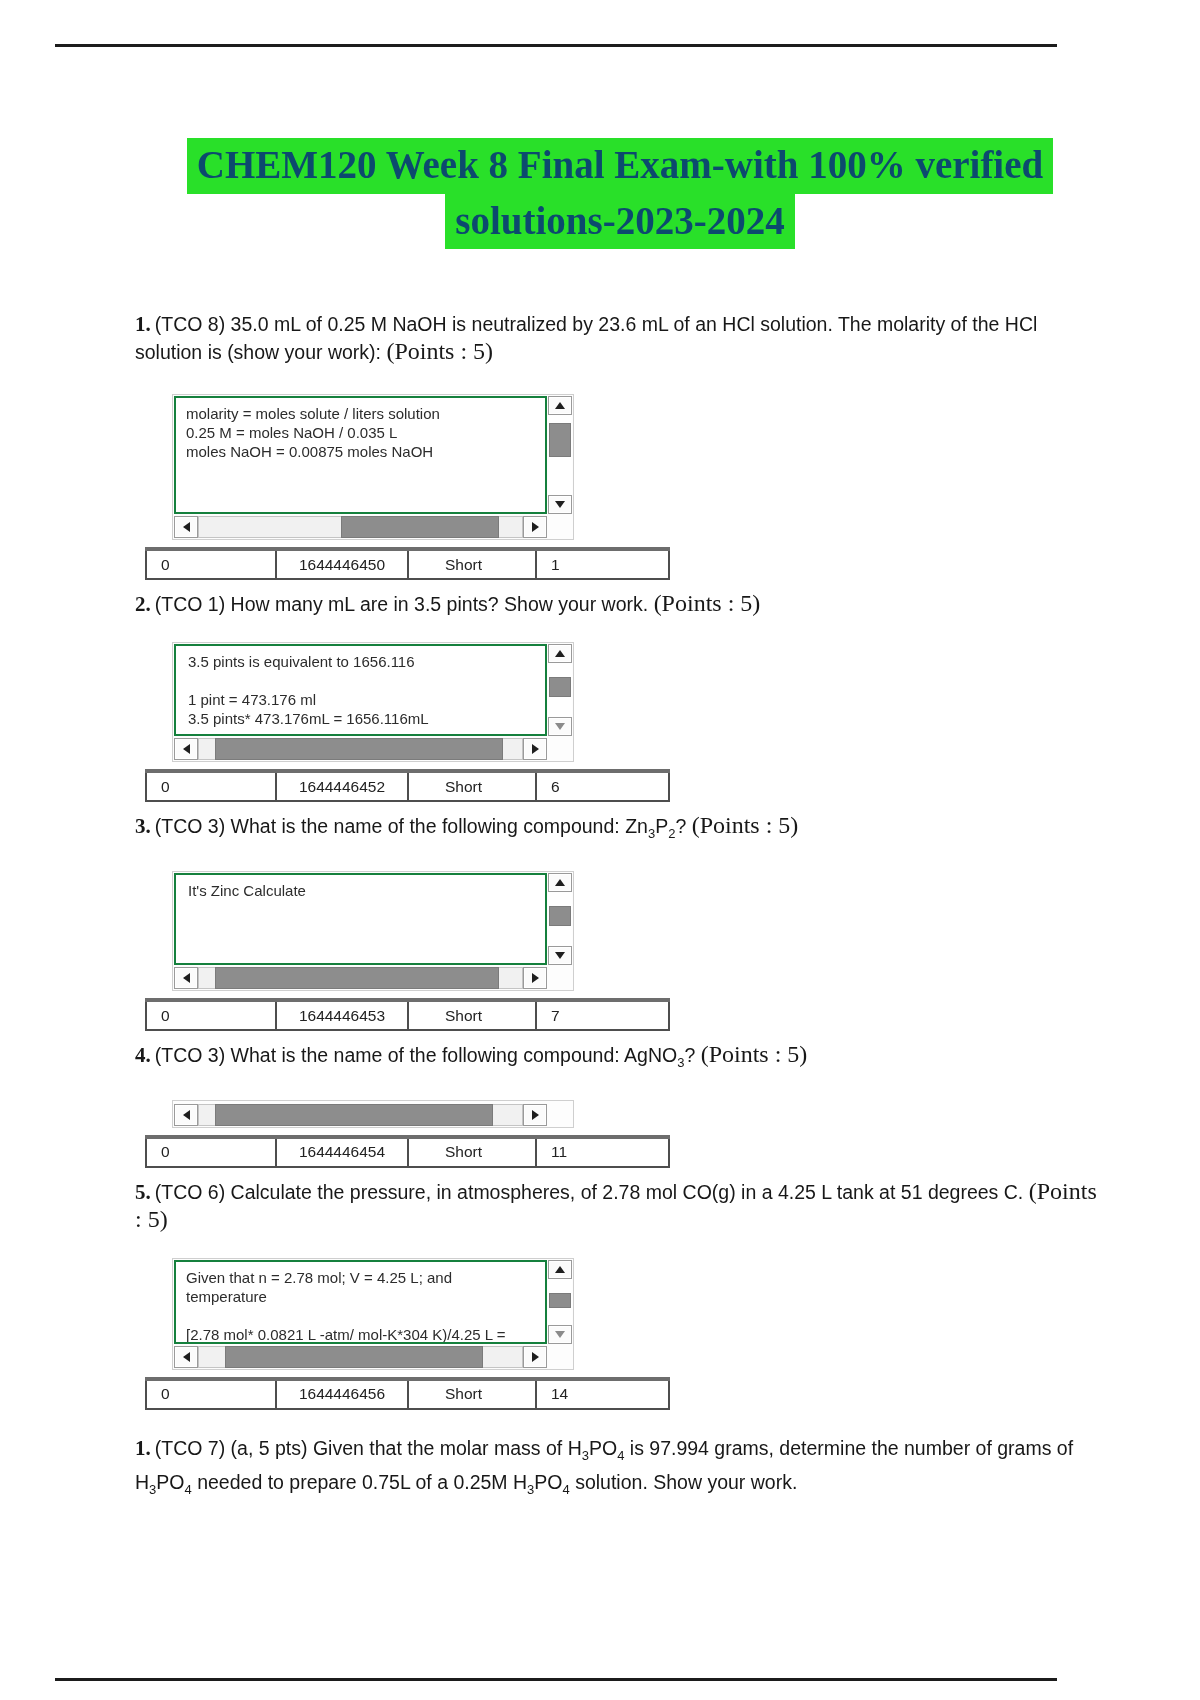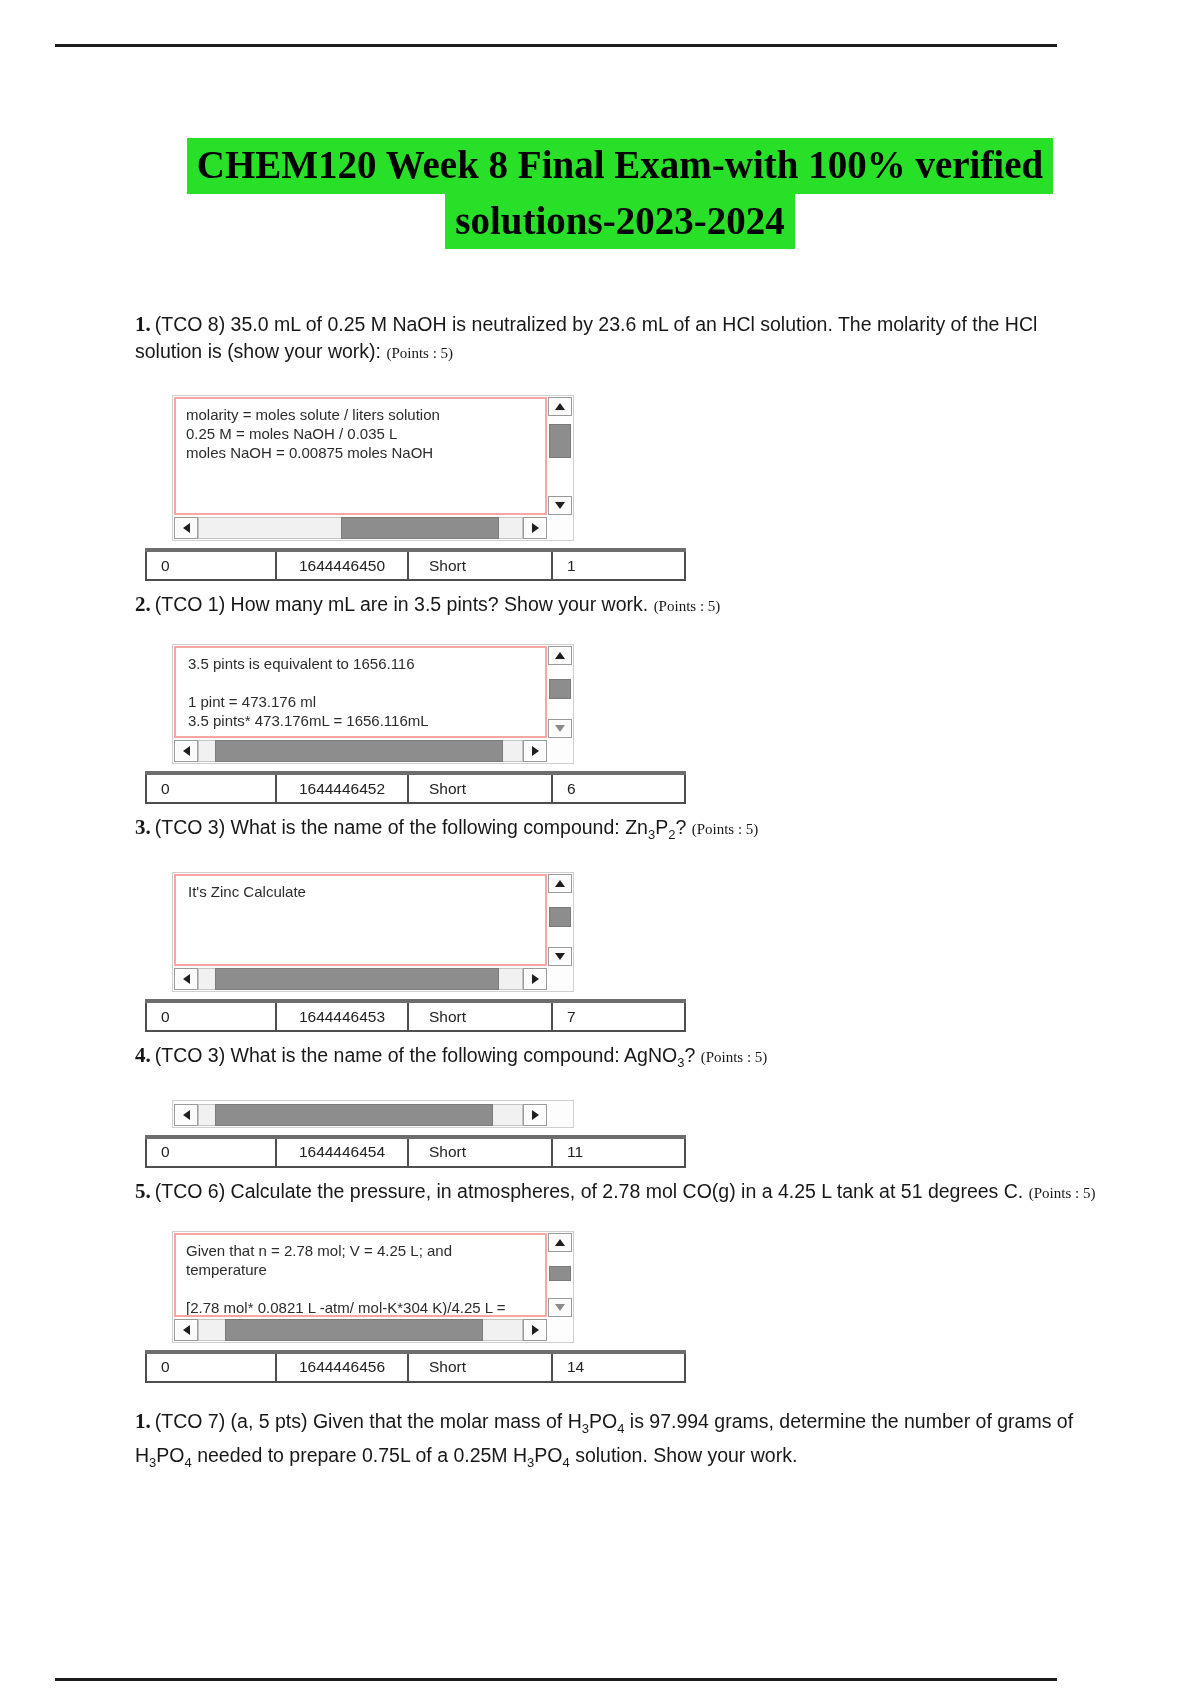--- a/index.html
+++ b/index.html
@@ -8,33 +8,33 @@
   .page {
     width:1200px; height:1700px; margin:0 auto; background:#ffffff;
     font-family:"Liberation Sans", sans-serif; color:#161616;
     position:relative; overflow:hidden; padding-top:138px;
   }
   .rule { position:absolute; left:55px; width:1002px; height:3px; background:#1c1c1c; }
   .rule.top { top:44px; }
   .rule.bottom { top:1678px; }
 
   .title-wrap { text-align:center; font-family:"Liberation Serif", serif; font-weight:bold;
-    font-size:39px; line-height:1.22; color:#000000;margin-left:40px; }
+    font-size:39px; line-height:1.22; color:#0c4a6e;margin-left:40px; }
   .title-wrap .hl { background:var(--hl); padding:3px 10px 5px; display:inline-block; }
 
   .qtext { margin-left:135px; width:965px; font-size:19.5px; line-height:27px; color:#181818; }
   .qnum { font-family:"Liberation Serif", serif; font-weight:bold; font-size:21px; padding-right:4px; }
-  .qpoints { font-family:"Liberation Serif", serif; font-size:15px; }
+  .qpoints { font-family:"Liberation Serif", serif; font-size:24px; }
   .qbody sub, .qtext sub { font-size:13px; }
 
   
   .ansbox { margin-left:172px; width:402px; background:#fdfdfd; border:1px solid #cfcfcf; padding:1px; }
   .ansrow { display:flex; }
   .anstext {
-    flex:1; background:#fff; border:2px solid #fca5a5; padding:6px 10px;
+    flex:1; background:#fff; border:2px solid #15803d; padding:6px 10px;
     font-size:15px; line-height:19px; color:#2c2c2c; white-space:pre-wrap; overflow:hidden;
   }
   .h-tall .anstext { height:118px; }
   .h-med  .anstext { height:92px;padding-left:12px; }
   .h-med2 .anstext { height:84px; }
   .vscroll { width:24px; margin-left:1px; display:flex; flex-direction:column; background:#fff; }
   .sbtn { height:19px; min-height:19px; background:#fbfbfb; border:1px solid #9a9a9a;
     display:flex; align-items:center; justify-content:center; box-shadow:inset 0 0 0 1px #fff; }
   .vtrack { flex:1; position:relative; background:#ffffff; }
   .vthumb { position:absolute; left:1px; right:1px; background:#8d8d8d; border:1px solid #7b7b7b; }
@@ -48,21 +48,21 @@
   .tri-left  { width:0;height:0;border-top:5px solid transparent;border-bottom:5px solid transparent;border-right:7px solid #1e1e1e; }
   .tri-right { width:0;height:0;border-top:5px solid transparent;border-bottom:5px solid transparent;border-left:7px solid #1e1e1e; }
 
   
   table.meta { margin-left:145px; border-collapse:collapse; table-layout:fixed;
     border:2px solid #4e4e4e; border-top:4px solid #6d6d6d; }
   table.meta td { border:2px solid #4e4e4e; height:30px; font-size:15.5px; color:#222;
     padding:0 0 0 14px; vertical-align:middle; background:#fff; }
   table.meta td.c1 { width:130px; }
   table.meta td.c2 { width:132px; text-align:center; padding:0;margin-top:40px; }
-  table.meta td.c3 { width:144px; padding-left:20px; }
+  table.meta td.c3 { width:128px; padding-left:36px; }
   table.meta td.c4 { width:133px; }
 
   .mt-q1 { margin-top:62px; }
   .mt-box1 { margin-top:28px; }
   .mt-tbl { margin-top:7px; }
   .mt-q { margin-top:10px; }
   .mt-box { margin-top:24px; }
   .mt-footer { margin-top:25px; }
 </style>
 </head>

